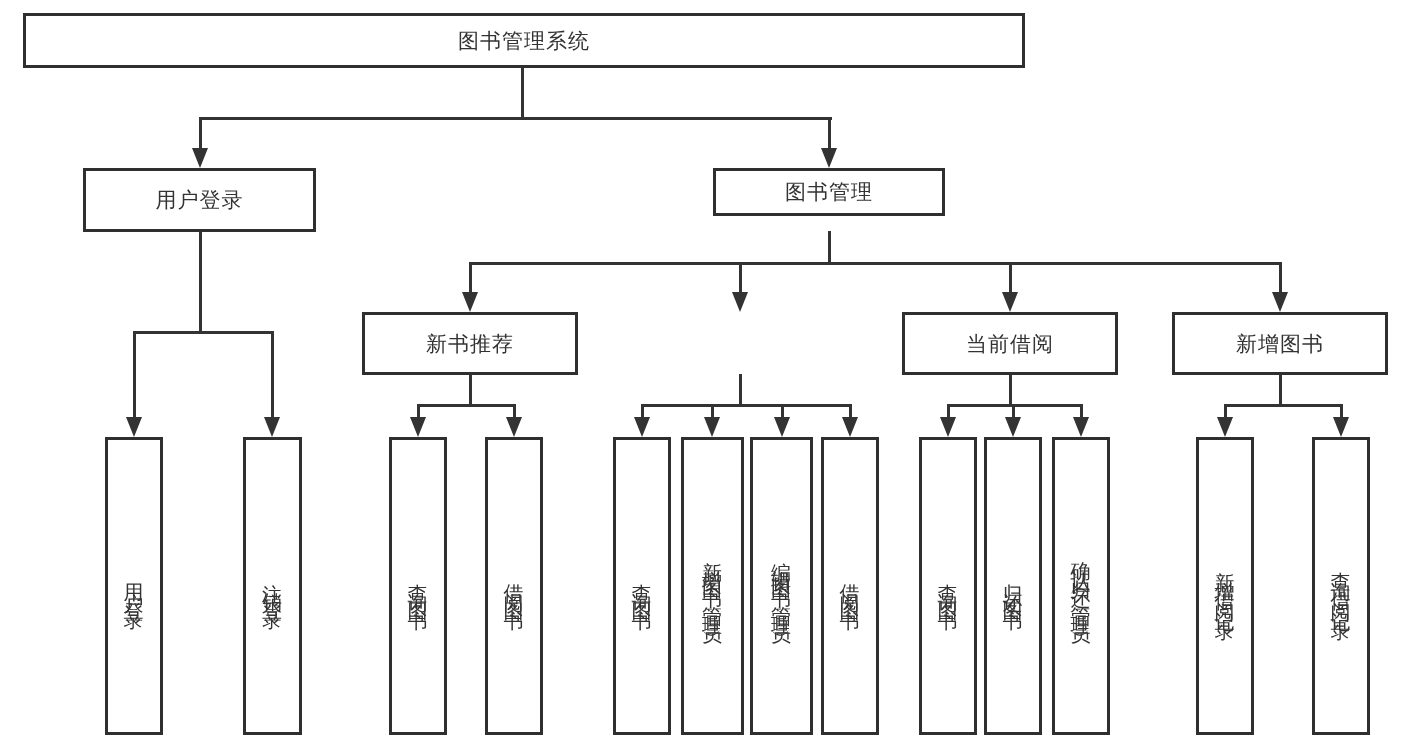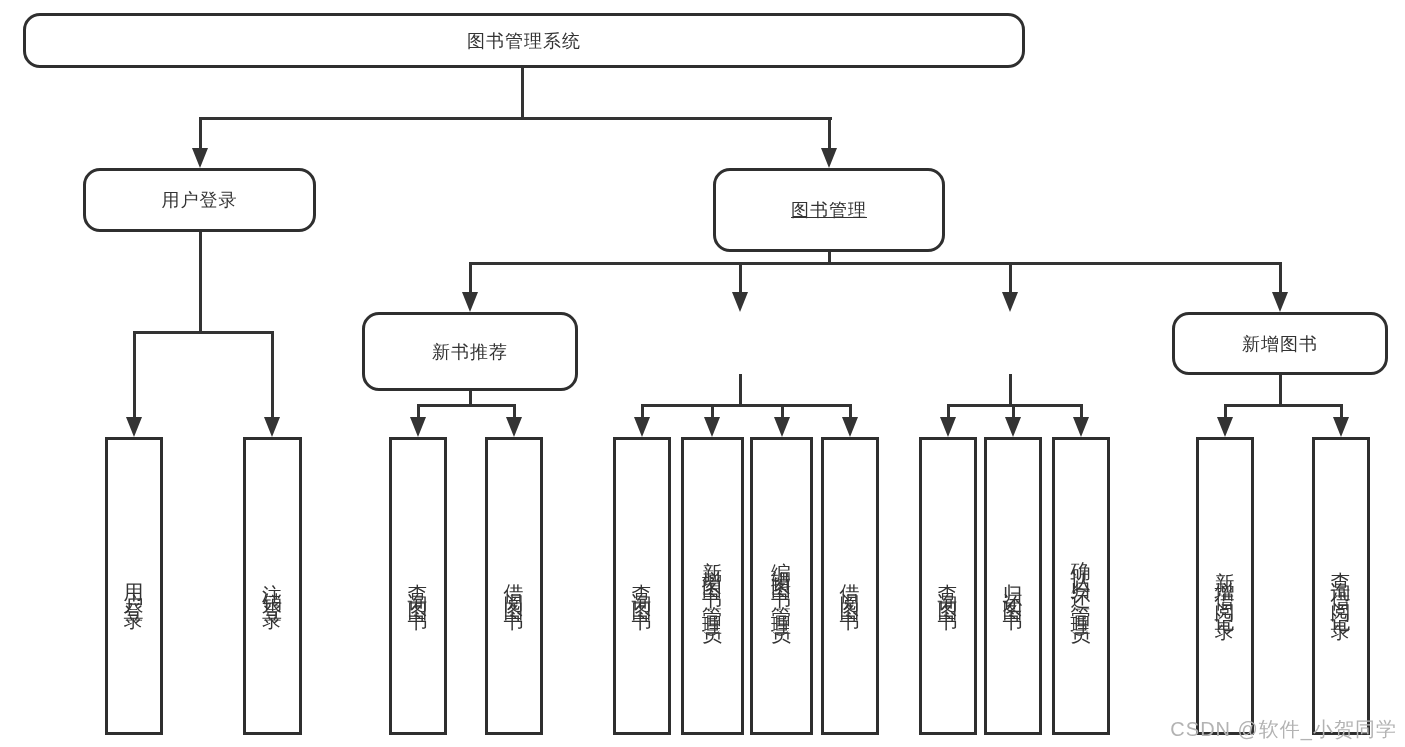--- a/index.html
+++ b/index.html
@@ -14,21 +14,21 @@
     position:absolute;
     box-sizing:border-box;
     border:3px solid #2f2f2f;
     background:#ffffff;
     display:flex;
     align-items:center;
     justify-content:center;
     color:#333333;
     z-index:1;
   }
-  .hbox{font-size:18px;letter-spacing:1px;border-radius:17px;}
+  .hbox{font-size:21px;letter-spacing:1px;}
   .vbox .vtext{
     writing-mode:vertical-rl;
     font-size:20px;
     letter-spacing:9px;
     line-height:1.1;
     color:#333333;
   }
   .vbox .vtext.wide{letter-spacing:10px;}
   .hline{position:absolute;height:3px;background:#333333;z-index:0;}
   .vline{position:absolute;width:3px;background:#333333;z-index:0;}
@@ -55,26 +55,29 @@
 
 <div class="canvas">
 
   <div class="box hbox" style="left:23px;top:13px;width:1002px;height:55px;">
     <span>图书管理系统</span>
   </div>
 
   <div class="box hbox" style="left:83px;top:168px;width:233px;height:64px;">
     <span>用户登录</span>
   </div>
-  <div class="box hbox" style="left:713px;top:168px;width:232px;height:84px;text-decoration:underline;">
+  <div class="box hbox" style="left:713px;top:168px;width:232px;height:48px;">
     <span>图书管理</span>
   </div>
 
-  <div class="box hbox" style="left:362px;top:312px;width:216px;height:79px;">
+  <div class="box hbox" style="left:362px;top:312px;width:216px;height:63px;">
     <span>新书推荐</span>
+  </div>
+  <div class="box hbox" style="left:902px;top:312px;width:216px;height:63px;">
+    <span>当前借阅</span>
   </div>
   <div class="box hbox" style="left:1172px;top:312px;width:216px;height:63px;">
     <span>新增图书</span>
   </div>
 
   <div class="box vbox" style="left:105px;top:437px;width:58px;height:298px;">
     <span class="vtext">用户登录</span>
   </div>
   <div class="box vbox" style="left:243px;top:437px;width:59px;height:298px;">
     <span class="vtext">注销登录</span>
@@ -172,15 +175,14 @@
     <div class="arrow" style="left:1081px;top:417px;"></div>
 
     <div class="vline" style="left:1279px;top:374px;height:33px;"></div>
     <div class="hline" style="left:1224px;top:404px;width:119px;"></div>
     <div class="vline" style="left:1224px;top:404px;height:15px;"></div>
     <div class="arrow" style="left:1225px;top:417px;"></div>
     <div class="vline" style="left:1340px;top:404px;height:15px;"></div>
     <div class="arrow" style="left:1341px;top:417px;"></div>
   </div>
 
-  <div class="watermark">CSDN @软件_小贺同学</div>
 
 </div>
 
 </body></html>

